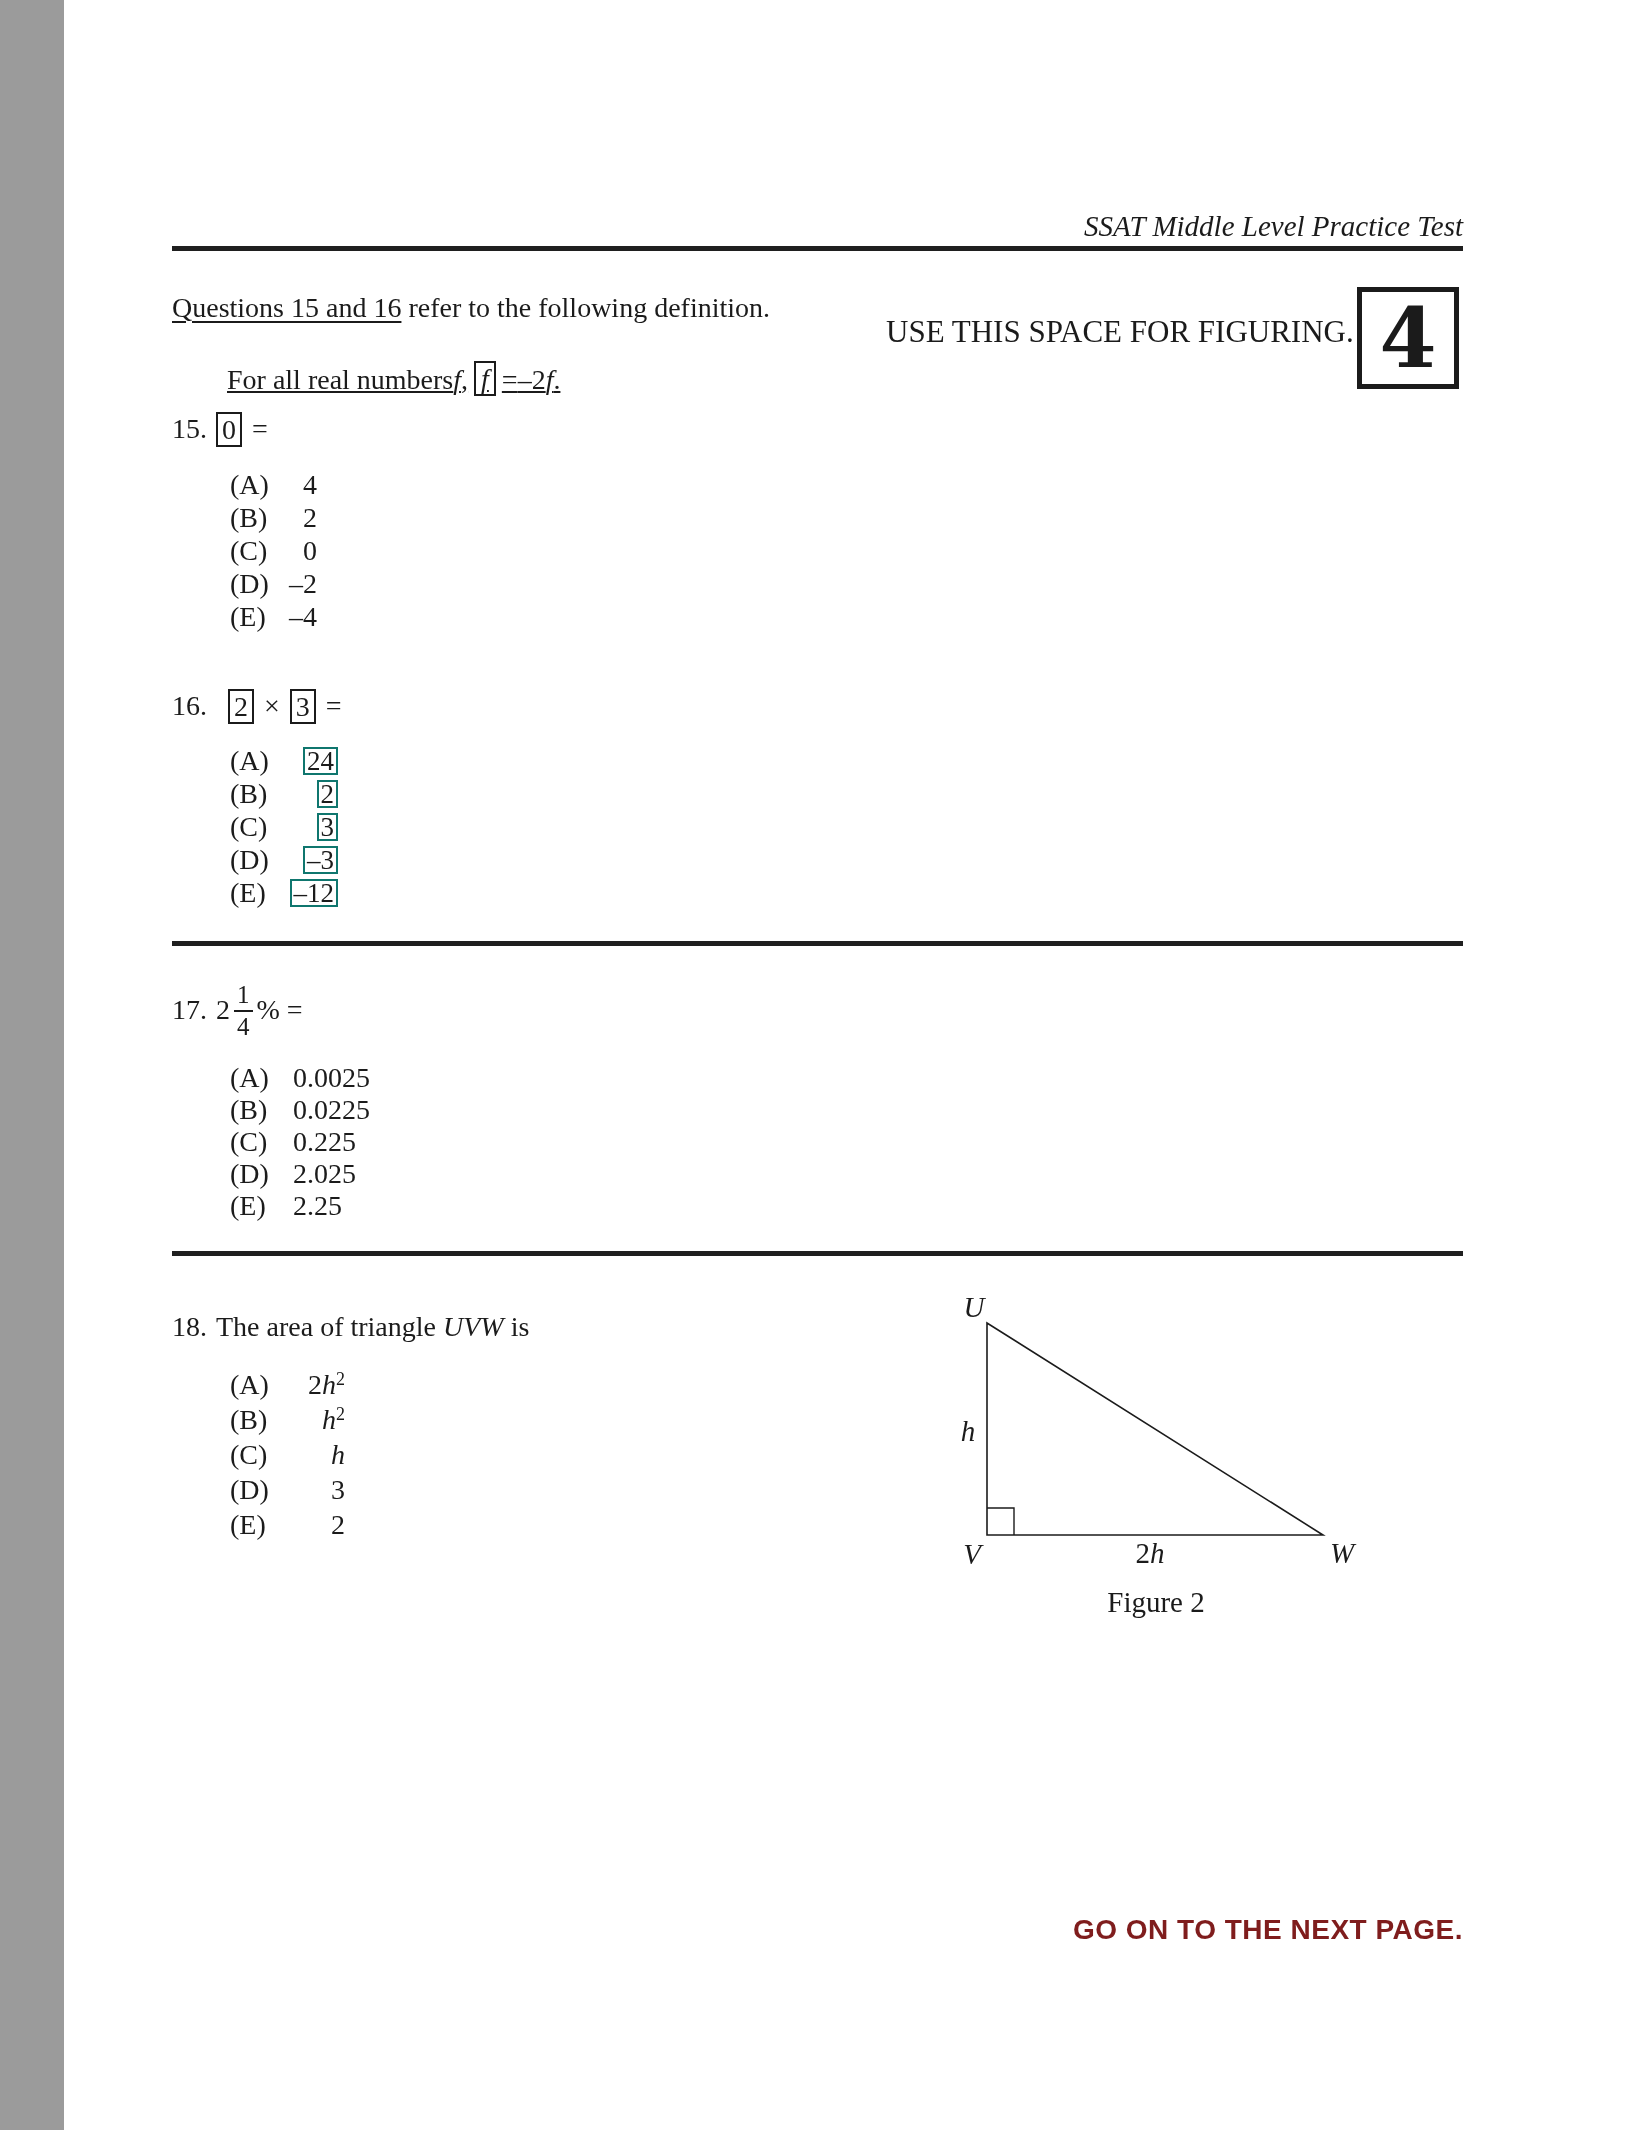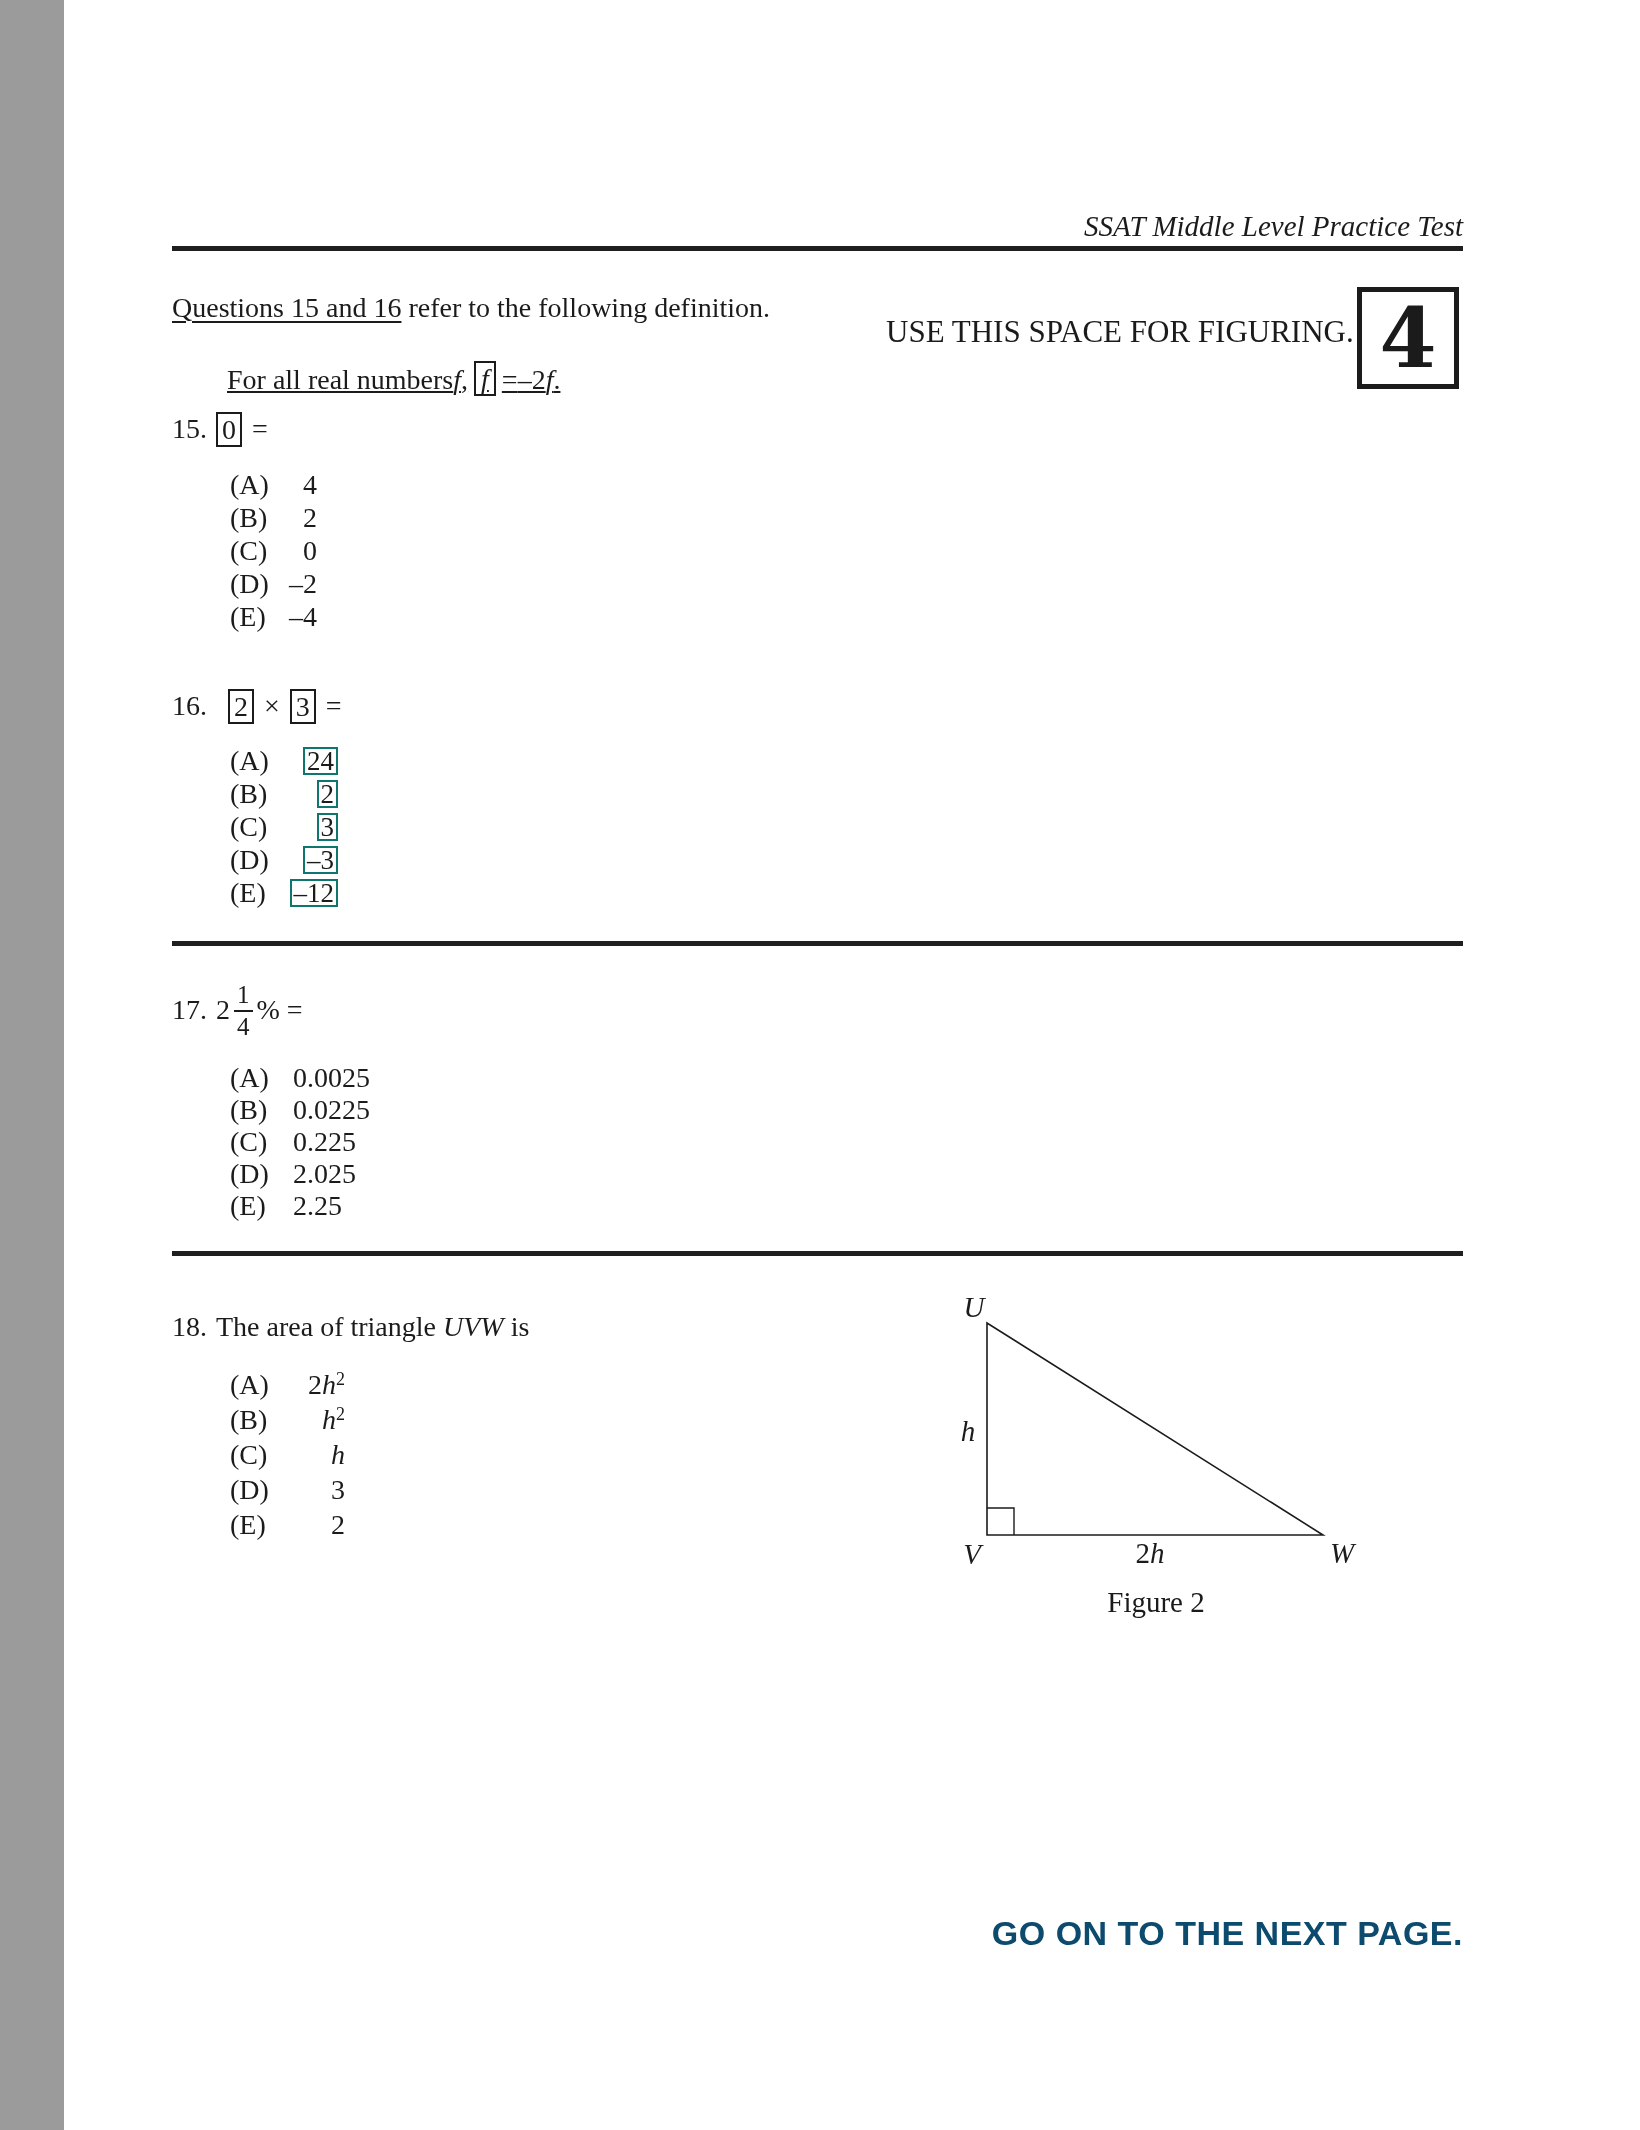--- a/index.html
+++ b/index.html
@@ -54,21 +54,21 @@
   .vr42{width:42px;text-align:right;margin-left:18px;}
   .ivar{font-style:italic;}
   .sup{font-size:18px;position:relative;top:-9px;line-height:0;}
 
   .figwrap{position:absolute;left:930px;top:1285px;width:480px;height:350px;}
   .figwrap svg{display:block;}
   .svgt{font-family:"Liberation Serif",serif;font-size:29px;fill:#1b1b1b;}
   .svgi{font-style:italic;}
 
   .goon{position:absolute;right:177px;top:1914px;font-family:"Liberation Sans",sans-serif;
-        font-weight:bold;font-size:34px;letter-spacing:0.5px;color:#0c4a6e;white-space:nowrap;}
+        font-weight:bold;font-size:28px;letter-spacing:0.5px;color:#7f1d1d;white-space:nowrap;}
 
   .footer{position:absolute;left:96px;top:2018px;height:46px;display:flex;align-items:center;
           font-family:"Liberation Sans",sans-serif;color:#1b1b1b;}
   .pgnum{font-weight:bold;font-size:28px;letter-spacing:1px;}
   .fsep{width:2px;height:44px;background:#1b1b1b;margin:0 20px;}
   .ftext{font-size:27px;letter-spacing:-0.3px;}
   .flink{font-size:27px;letter-spacing:-0.3px;text-decoration:underline;text-underline-offset:4px;color:#1b1b1b;}
 </style>
 </head>
 <body>

